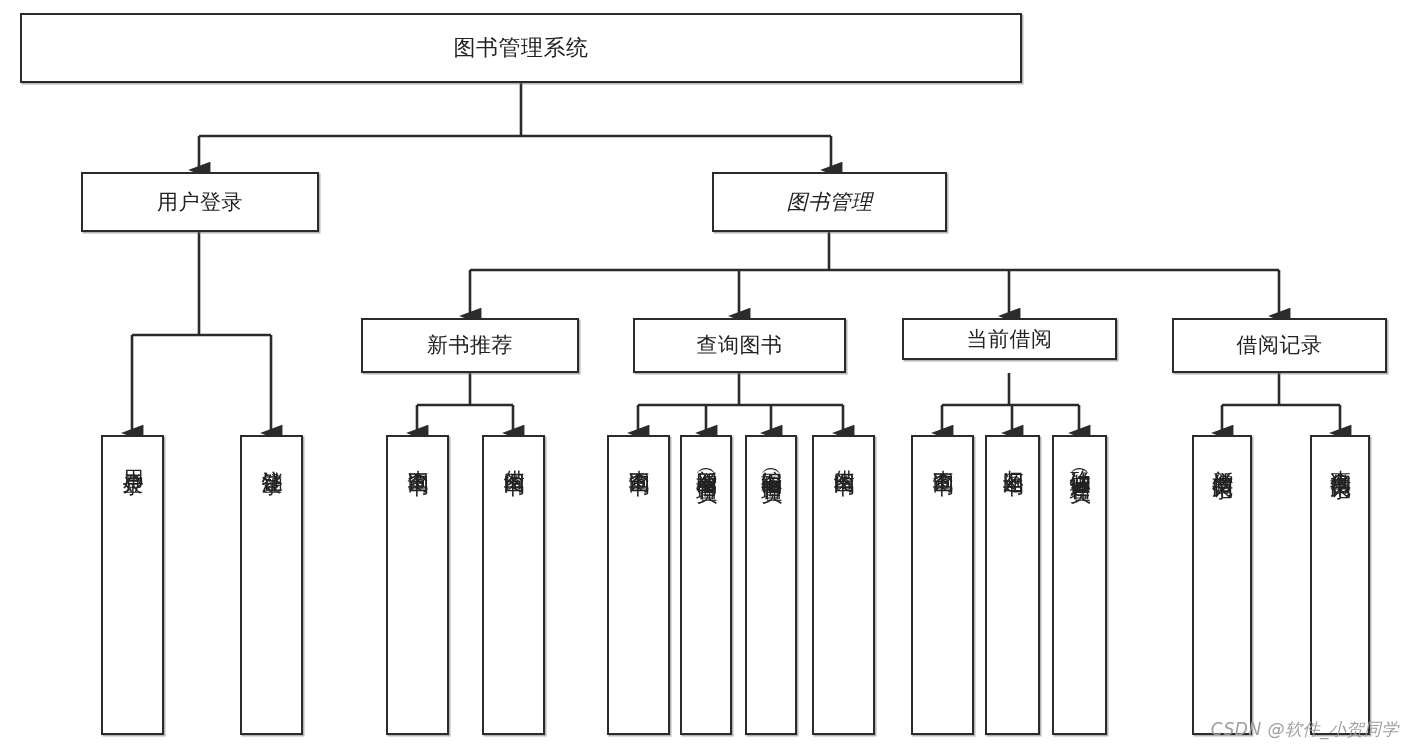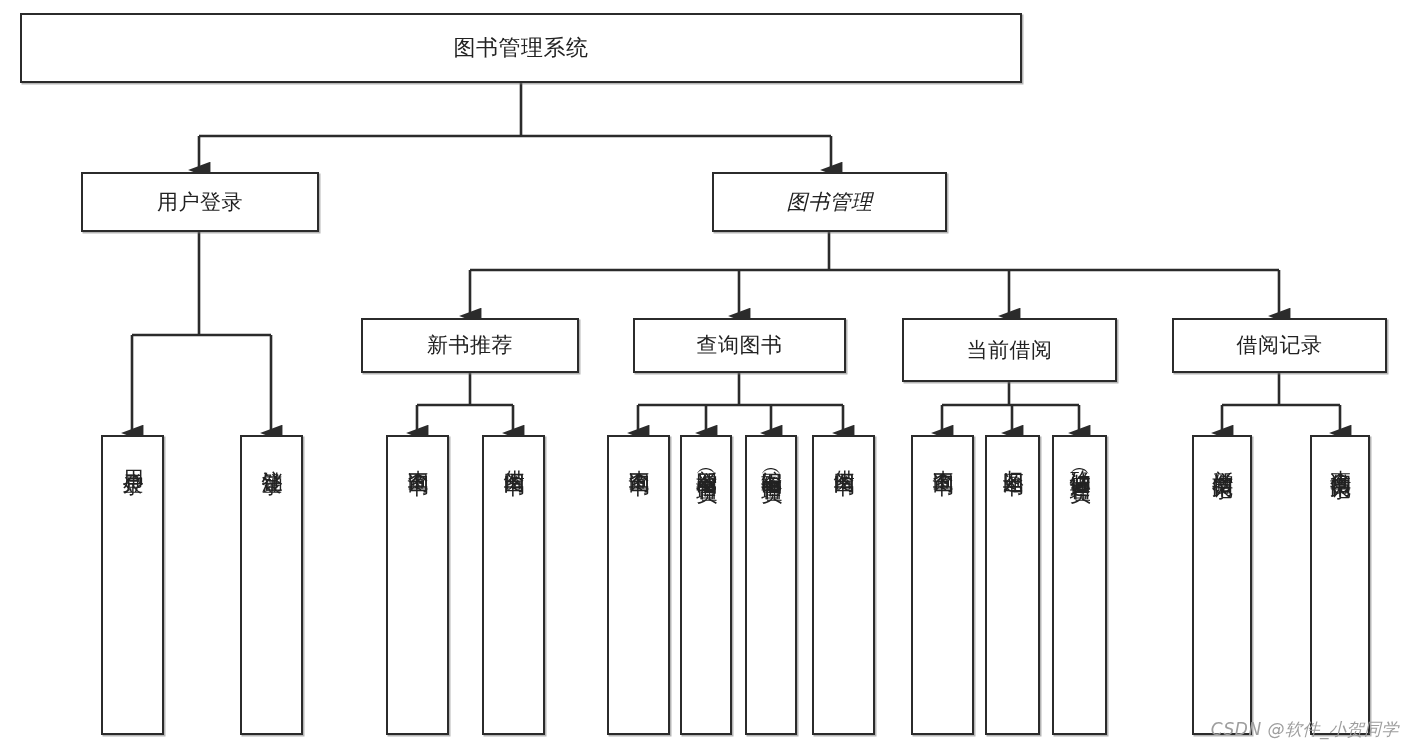--- a/index.html
+++ b/index.html
@@ -137,21 +137,21 @@
   <div class="node level2" style="left:712px; top:172px; width:235px; height:60px;font-style:italic;">
     <span class="label">图书管理</span>
   </div>
 
   <div class="node level3" style="left:361px; top:318px; width:218px; height:55px;">
     <span class="label">新书推荐</span>
   </div>
   <div class="node level3" style="left:633px; top:318px; width:213px; height:55px;">
     <span class="label">查询图书</span>
   </div>
-  <div class="node level3" style="left:902px; top:318px; width:215px; height:64px;">
+  <div class="node level3" style="left:902px; top:318px; width:215px; height:42px;">
     <span class="label">当前借阅</span>
   </div>
   <div class="node level3" style="left:1172px; top:318px; width:215px; height:55px;">
     <span class="label">借阅记录</span>
   </div>
 
   <div class="node leaf" style="left:101px; top:435px; width:63px; height:300px;">
     <span class="label">用户登录</span>
   </div>
   <div class="node leaf" style="left:240px; top:435px; width:63px; height:300px;">

